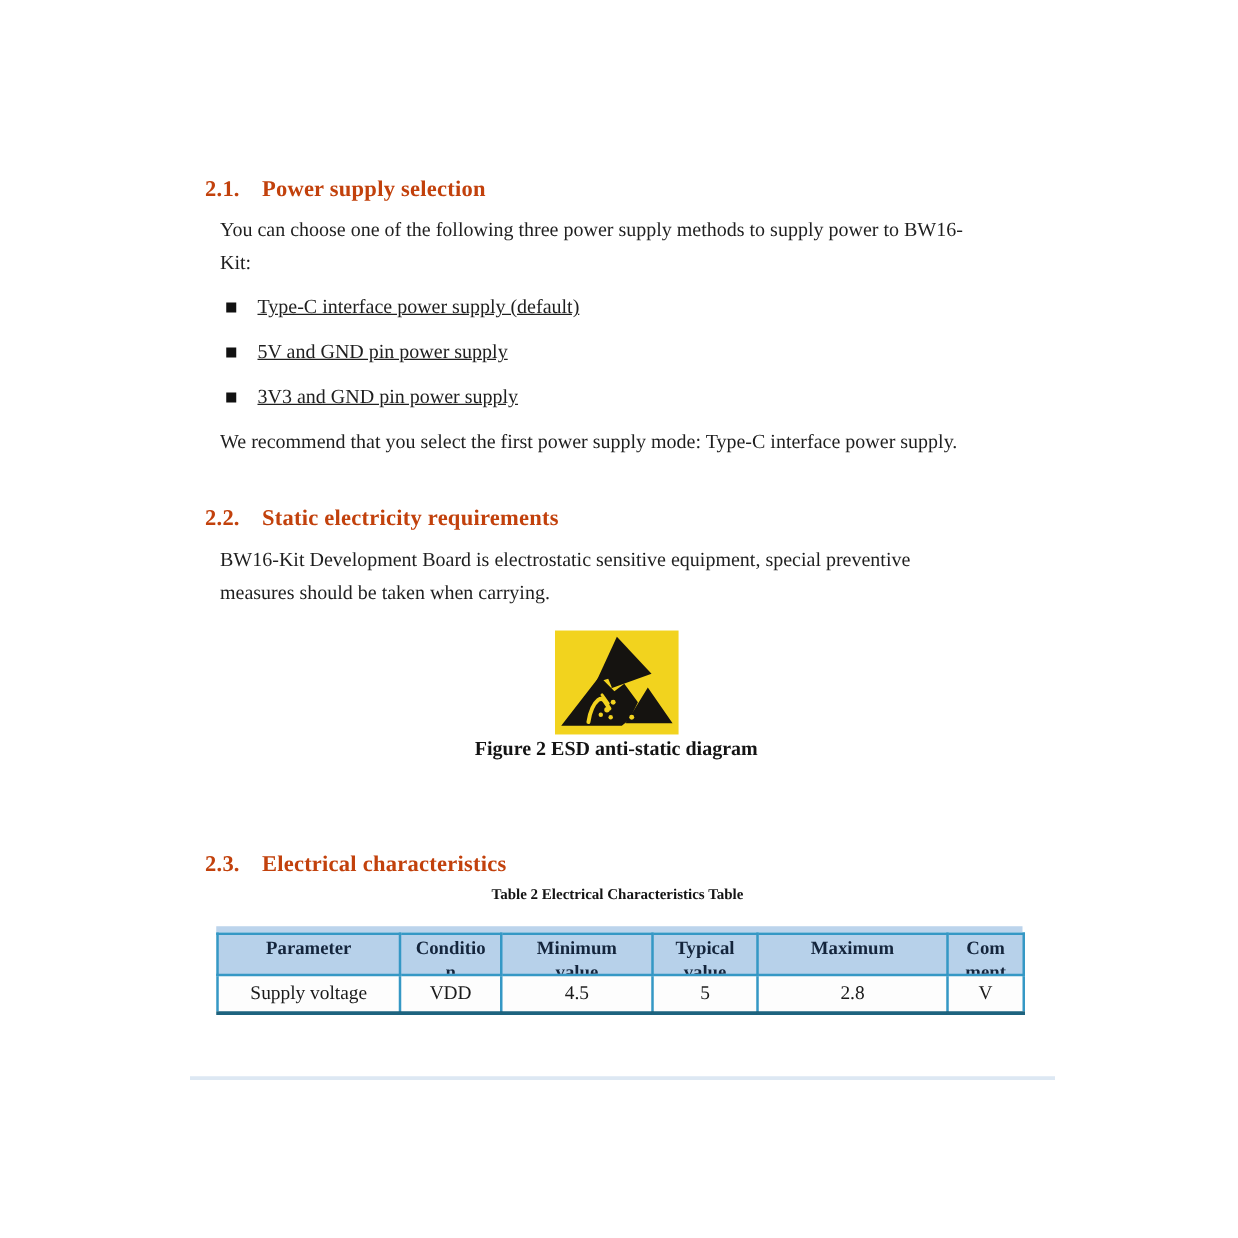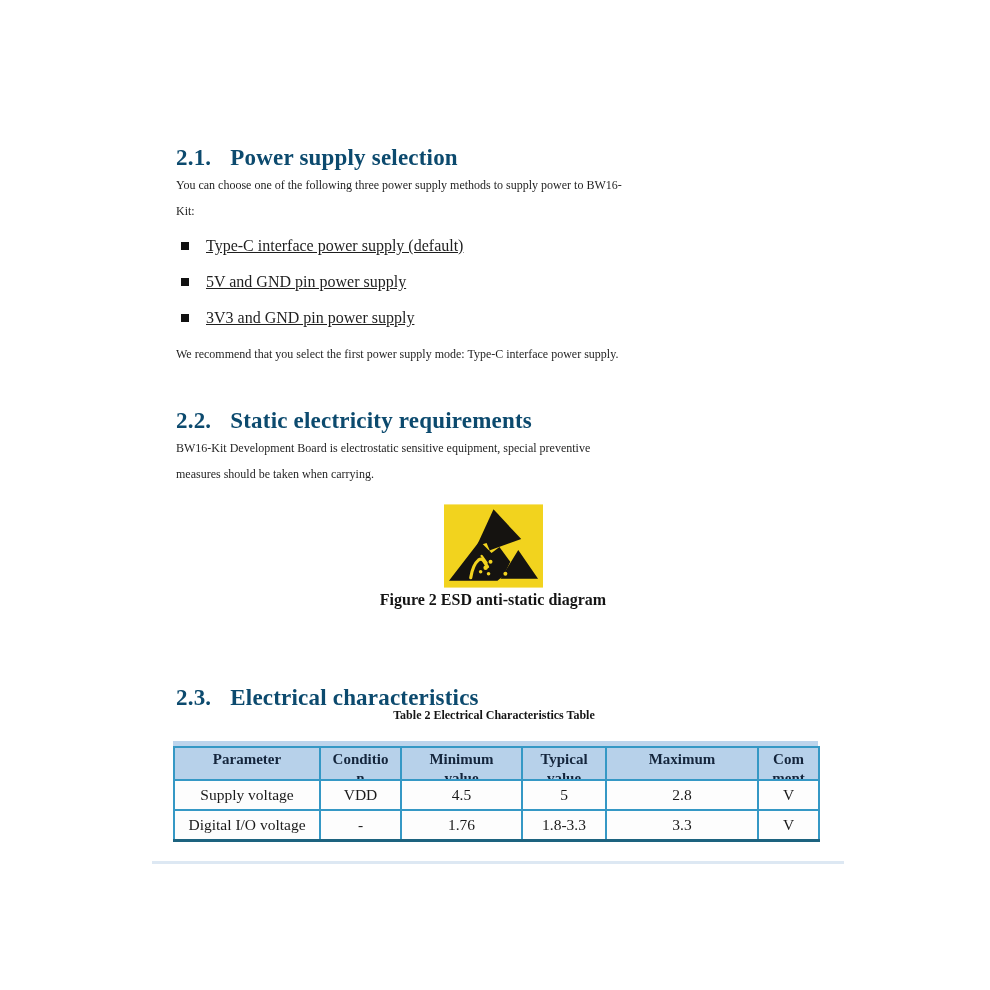--- a/index.html
+++ b/index.html
@@ -12,34 +12,34 @@
   .page{
     position:relative;
     width:990px;
     height:990px;
     background:#ffffff;
     overflow:hidden;
   }
   
   .sec-heading{
     position:absolute;
-    left:176px;
-    font-size:23px;
-    font-weight:bold;
-    color:#0c4a6e;
+    left:164px;
+    font-size:18px;
+    font-weight:bold;
+    color:#c2410c;
     white-space:nowrap;
     letter-spacing:.2px;
   }
   .sec-heading .sec-num{margin-right:13px;}
   
   .body-text{
     position:absolute;
     left:176px;
     width:660px;
-    font-size:12px;
+    font-size:16px;
     line-height:26px;
     color:#1f1f1f;
   }
   
   .bullet-list{
     position:absolute;
     left:181px;
     width:640px;
     text-decoration:underline;
   }
@@ -250,26 +250,18 @@
     </thead>
     <tbody>
       <tr>
         <td>Supply voltage</td>
         <td>VDD</td>
         <td>4.5</td>
         <td>5</td>
         <td>2.8</td>
         <td>V</td>
       </tr>
-      <tr>
-        <td>Digital I/O voltage</td>
-        <td>-</td>
-        <td>1.76</td>
-        <td>1.8-3.3</td>
-        <td>3.3</td>
-        <td>V</td>
-      </tr>
     </tbody>
   </table>
 
   <div class="faint-underline"></div>
 
 </div>
 
 </body></html>

